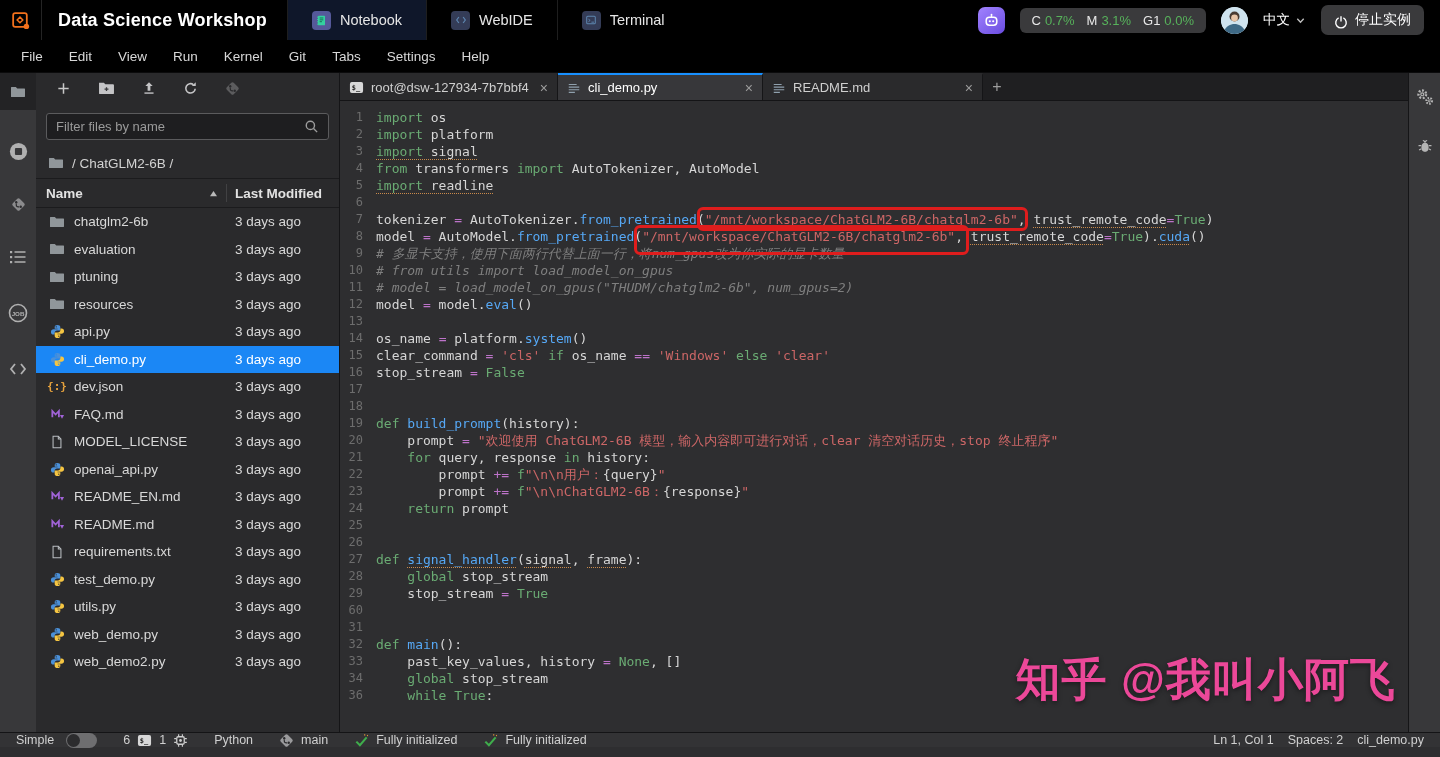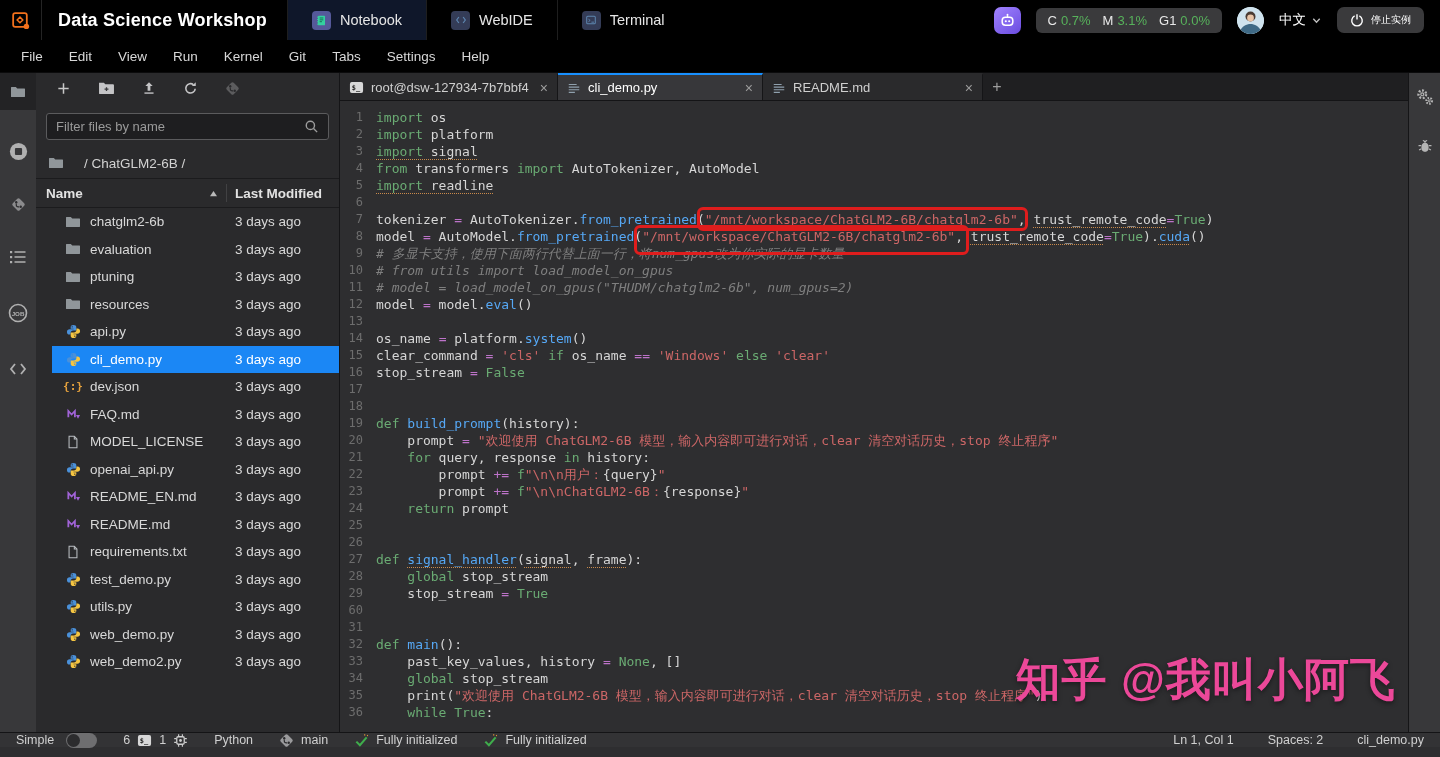--- a/index.html
+++ b/index.html
@@ -16,45 +16,45 @@
   .ptab-ico { width:19px; height:19px; border-radius:4px; display:flex; align-items:center; justify-content:center; }
   .ptab-ico.nb { background:#55599a; }
   .ptab-ico.dim { background:#343c57; }
   .header-right { margin-left:auto; display:flex; align-items:center; gap:15px; padding-right:16px; }
   .ai-btn { width:27px; height:27px; border-radius:7px; background:linear-gradient(140deg,#a183ff,#6a4ce0); display:flex; align-items:center; justify-content:center; }
   .res-badge { background:#3a3a3c; border-radius:6px; padding:5px 12px; display:flex; gap:12px; font-size:13px; color:#e8e8e8; }
   .res-item { display:flex; gap:4px; }
   .res-val { color:#57b25b; }
   .avatar { width:27px; height:27px; border-radius:50%; overflow:hidden; background:#cfe3ee; }
   .lang { display:flex; align-items:center; gap:5px; font-size:13.5px; color:#fff; }
-  .stop-btn { background:#3a3a3c; border-radius:7px; padding:6px 13px; display:flex; align-items:flex-start; gap:7px; color:#fff; font-size:10px; }
+  .stop-btn { background:#3a3a3c; border-radius:7px; padding:6px 13px; display:flex; align-items:flex-end; gap:7px; color:#fff; font-size:14px; }
 
   
   .menubar { height:33px; background:#000000; display:flex; align-items:center; padding-left:8px; font-size:13.5px; color:#d8d8d8; border-bottom:1px solid #0b0b0c; }
   .menu-item { padding:0 13px; }
 
   
   .main { display:flex; height:659px; }
   .left-rail { width:36px; background:#38383a; display:flex; flex-direction:column; align-items:center; flex:none; }
   .rail-top { width:36px; height:37px; background:#232325; display:flex; align-items:center; justify-content:center; }
   .rail-ic { margin-top:31px; opacity:.85; }
   .rail-ic + .rail-ic { margin-top:31px; }
 
   .file-panel { width:304px; background:#2a2a2c; border-right:1px solid #151517; display:flex; flex-direction:column; flex:none; }
   .fb-toolbar { height:34px; display:flex; align-items:center; gap:27px; padding-left:20px; }
   .fb-filter { margin:6px 10px 8px 10px; height:27px; border:1px solid #5b5b5d; background:#1e1e20; border-radius:3px; display:flex; align-items:center; padding:0 9px; }
   .fb-filter input { flex:1; background:transparent; border:none; outline:none; color:#cfcfcf; font-size:13px; font-family:"Liberation Sans",sans-serif; }
   .fb-filter input::placeholder { color:#9a9a9a; }
-  .fb-crumb { height:30px; padding:0 12px; font-size:13.5px; color:#d2d2d2; display:flex; gap:20px; align-items:center; }
+  .fb-crumb { height:30px; padding:0 12px; font-size:13.5px; color:#d2d2d2; display:flex; gap:8px; align-items:center; }
   .fb-head { display:flex; height:30px; border-top:1px solid #1b1b1d; border-bottom:1px solid #1b1b1d; align-items:center; font-size:13.5px; color:#e2e2e2; font-weight:bold; }
   .fb-head .hname { flex:1; padding-left:10px; display:flex; align-items:center; }
   .fb-head .sort { margin-left:auto; margin-right:8px; }
   .fb-head .hdiv { width:1px; height:18px; background:#414143; }
   .fb-head .hmod { width:112px; padding-left:8px; }
-  .fb-rows { flex:1; overflow:hidden;padding-left:16px; }
+  .fb-rows { flex:1; overflow:hidden; }
   .fb-row { height:27.5px; display:flex; align-items:center; font-size:13.5px; color:#d8d8d8; }
   .fb-row .fico { width:18px; margin:0 8px 0 12px; display:flex; justify-content:center; }
   .fb-row .fname { flex:1; white-space:nowrap; overflow:hidden; }
   .fb-row .fmod { width:104px; flex:none; }
   .fb-row.selected { background:#1b87f5; color:#fff; }
 
   .editor { flex:1; background:#2e2e30; display:flex; flex-direction:column; position:relative; min-width:0; }
   .tabbar { height:28px; background:#1f1f21; display:flex; border-bottom:1px solid #141416; flex:none; }
   .etab { display:flex; align-items:center; gap:7px; padding:0 9px; background:#2a2a2c; border-right:1px solid #151517; border-top:2px solid transparent; font-size:13px; color:#cfcfcf; }
   .etab .elabel { overflow:hidden; white-space:nowrap; text-overflow:clip; flex:1; }
@@ -74,21 +74,21 @@
   .watermark { position:absolute; right:12px; bottom:22px; font-size:45px; font-weight:bold; color:#ec4899;
     text-shadow:0 2px 5px rgba(0,0,0,.45); z-index:9; white-space:nowrap; letter-spacing:1px; }
 
   .right-rail { width:32px; background:#38383a; border-left:1px solid #151517; display:flex; flex-direction:column; align-items:center; padding-top:14px; gap:26px; flex:none; }
 
   
   .statusbar { height:15px; background:#333335; border-top:1px solid #141416; display:flex; align-items:center; font-size:12.5px; color:#d0d0d0; padding:0 16px; }
   .sb-gap { margin-left:26px; display:flex; align-items:center; gap:7px; }
   .toggle { width:31px; height:15px; border-radius:8px; background:#6e6e70; position:relative; margin-left:12px; }
   .toggle .knob { width:13px; height:13px; border-radius:50%; background:#2c2c2e; position:absolute; left:1px; top:1px; }
-  .sb-right { margin-left:auto; display:flex; align-items:center; gap:34px; }
+  .sb-right { margin-left:auto; display:flex; align-items:center; gap:14px; }
   .ico { display:inline-flex; align-items:center; justify-content:center; }
 </style>
 </head>
 <body>
 
 <div class="header">
   <div class="logo-box">
       <span class="ico">
         <svg viewBox="0 0 20 20" width="21" height="21">
           <rect x="3" y="3" width="13" height="13" rx="2" fill="none" stroke="#f2711c" stroke-width="1.7"></rect>
@@ -571,21 +571,20 @@
         <div class="code-line"><span class="ln">25</span><span class="lc"></span></div>
         <div class="code-line"><span class="ln">26</span><span class="lc"></span></div>
         <div class="code-line"><span class="ln">27</span><span class="lc"><span class="t-k">def</span><span class="t-p"> </span><span class="t-f u">signal_handler</span><span class="t-p">(</span><span class="t-p u">signal</span><span class="t-p">, </span><span class="t-p u">frame</span><span class="t-p">):</span></span></div>
         <div class="code-line"><span class="ln">28</span><span class="lc"><span class="t-p">    </span><span class="t-k">global</span><span class="t-p"> stop_stream</span></span></div>
         <div class="code-line"><span class="ln">29</span><span class="lc"><span class="t-p">    stop_stream </span><span class="t-o">=</span><span class="t-p"> </span><span class="t-k">True</span></span></div>
         <div class="code-line"><span class="ln">60</span><span class="lc"></span></div>
         <div class="code-line"><span class="ln">31</span><span class="lc"></span></div>
         <div class="code-line"><span class="ln">32</span><span class="lc"><span class="t-k">def</span><span class="t-p"> </span><span class="t-f">main</span><span class="t-p">():</span></span></div>
         <div class="code-line"><span class="ln">33</span><span class="lc"><span class="t-p">    past_key_values, history </span><span class="t-o">=</span><span class="t-p"> </span><span class="t-k">None</span><span class="t-p">, []</span></span></div>
         <div class="code-line"><span class="ln">34</span><span class="lc"><span class="t-p">    </span><span class="t-k">global</span><span class="t-p"> stop_stream</span></span></div>
-        <div class="code-line"><span class="ln">35</span><span class="lc"><span class="t-p">    print(</span><span class="t-s">"欢迎使用 ChatGLM2-6B 模型，输入内容即可进行对话，clear 清空对话历史，stop 终止程序"</span><span class="t-p">)</span></span></div>
         <div class="code-line"><span class="ln">36</span><span class="lc"><span class="t-p">    </span><span class="t-k">while</span><span class="t-p"> </span><span class="t-k">True</span><span class="t-p">:</span></span></div>
       </div>
     <div class="watermark">知乎 @我叫小阿飞</div>
   </div>
 
   <div class="right-rail">
       <div><span class="ico">
           <svg viewBox="0 0 22 22" width="20" height="20">
             <circle cx="8" cy="8" r="4.2" fill="none" stroke="#b5b5b5" stroke-width="2.6" stroke-dasharray="2.1 1.7"></circle>
             <circle cx="8" cy="8" r="1.6" fill="none" stroke="#b5b5b5" stroke-width="1.3"></circle>

